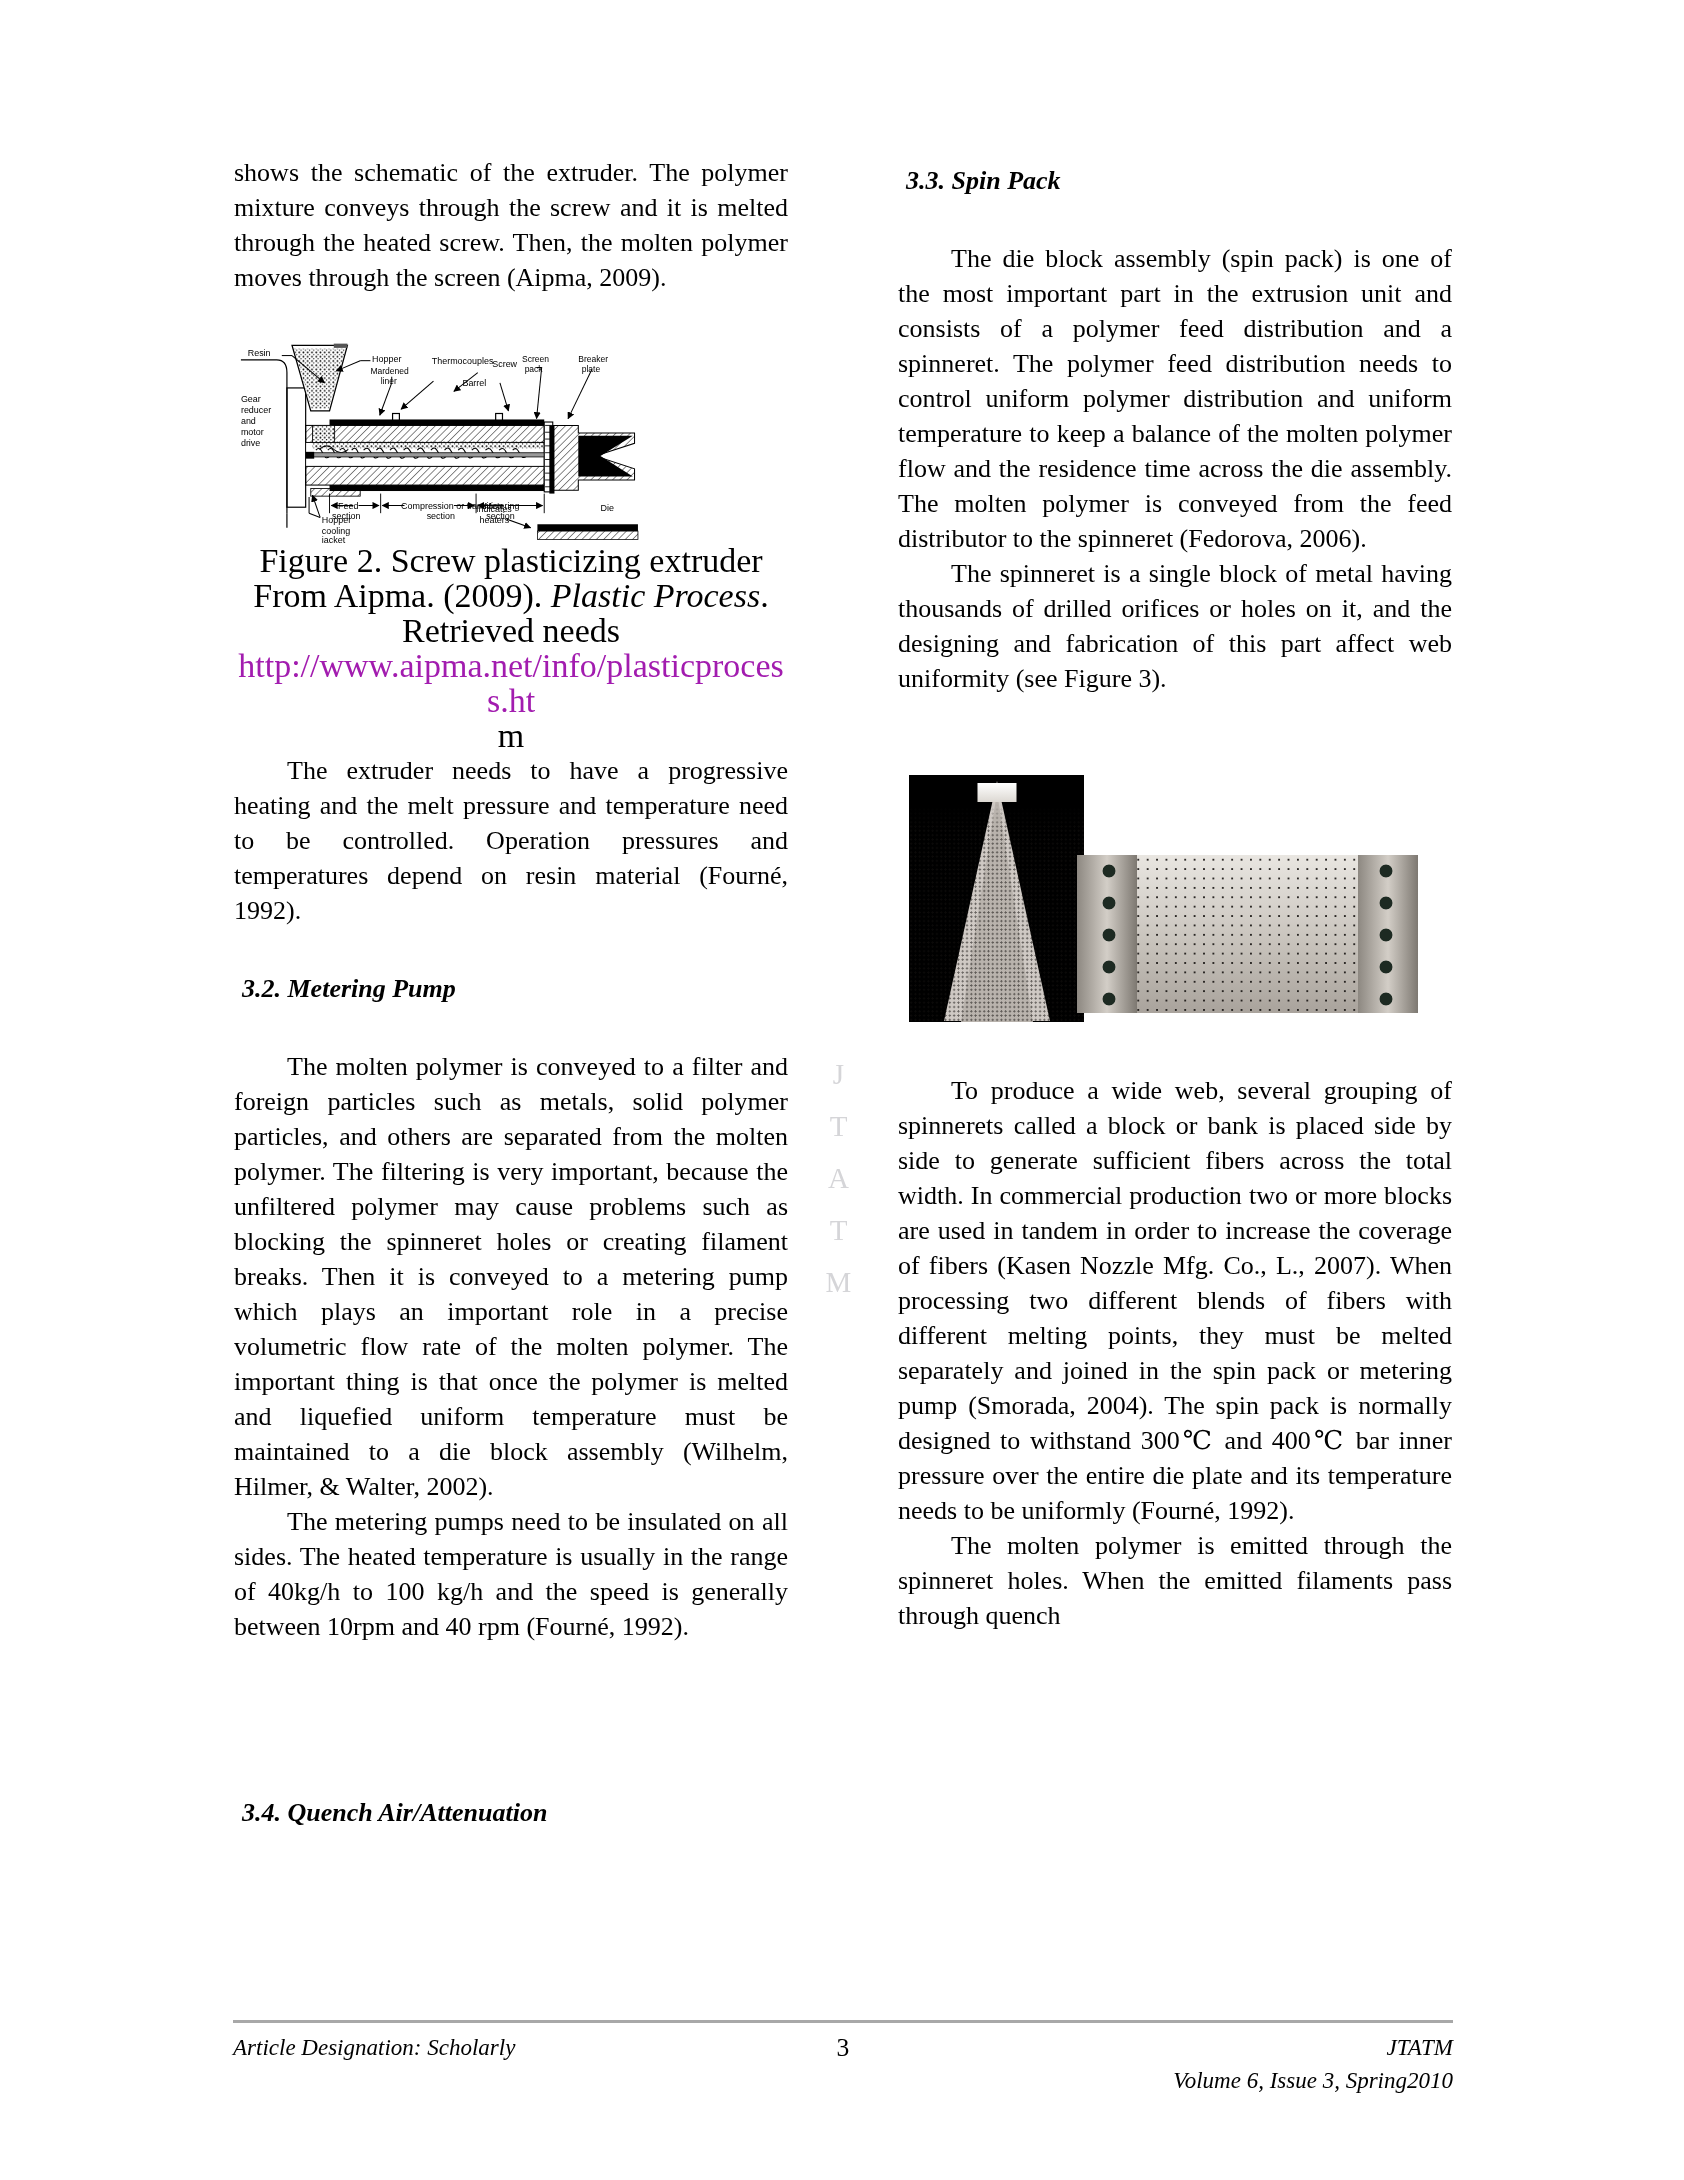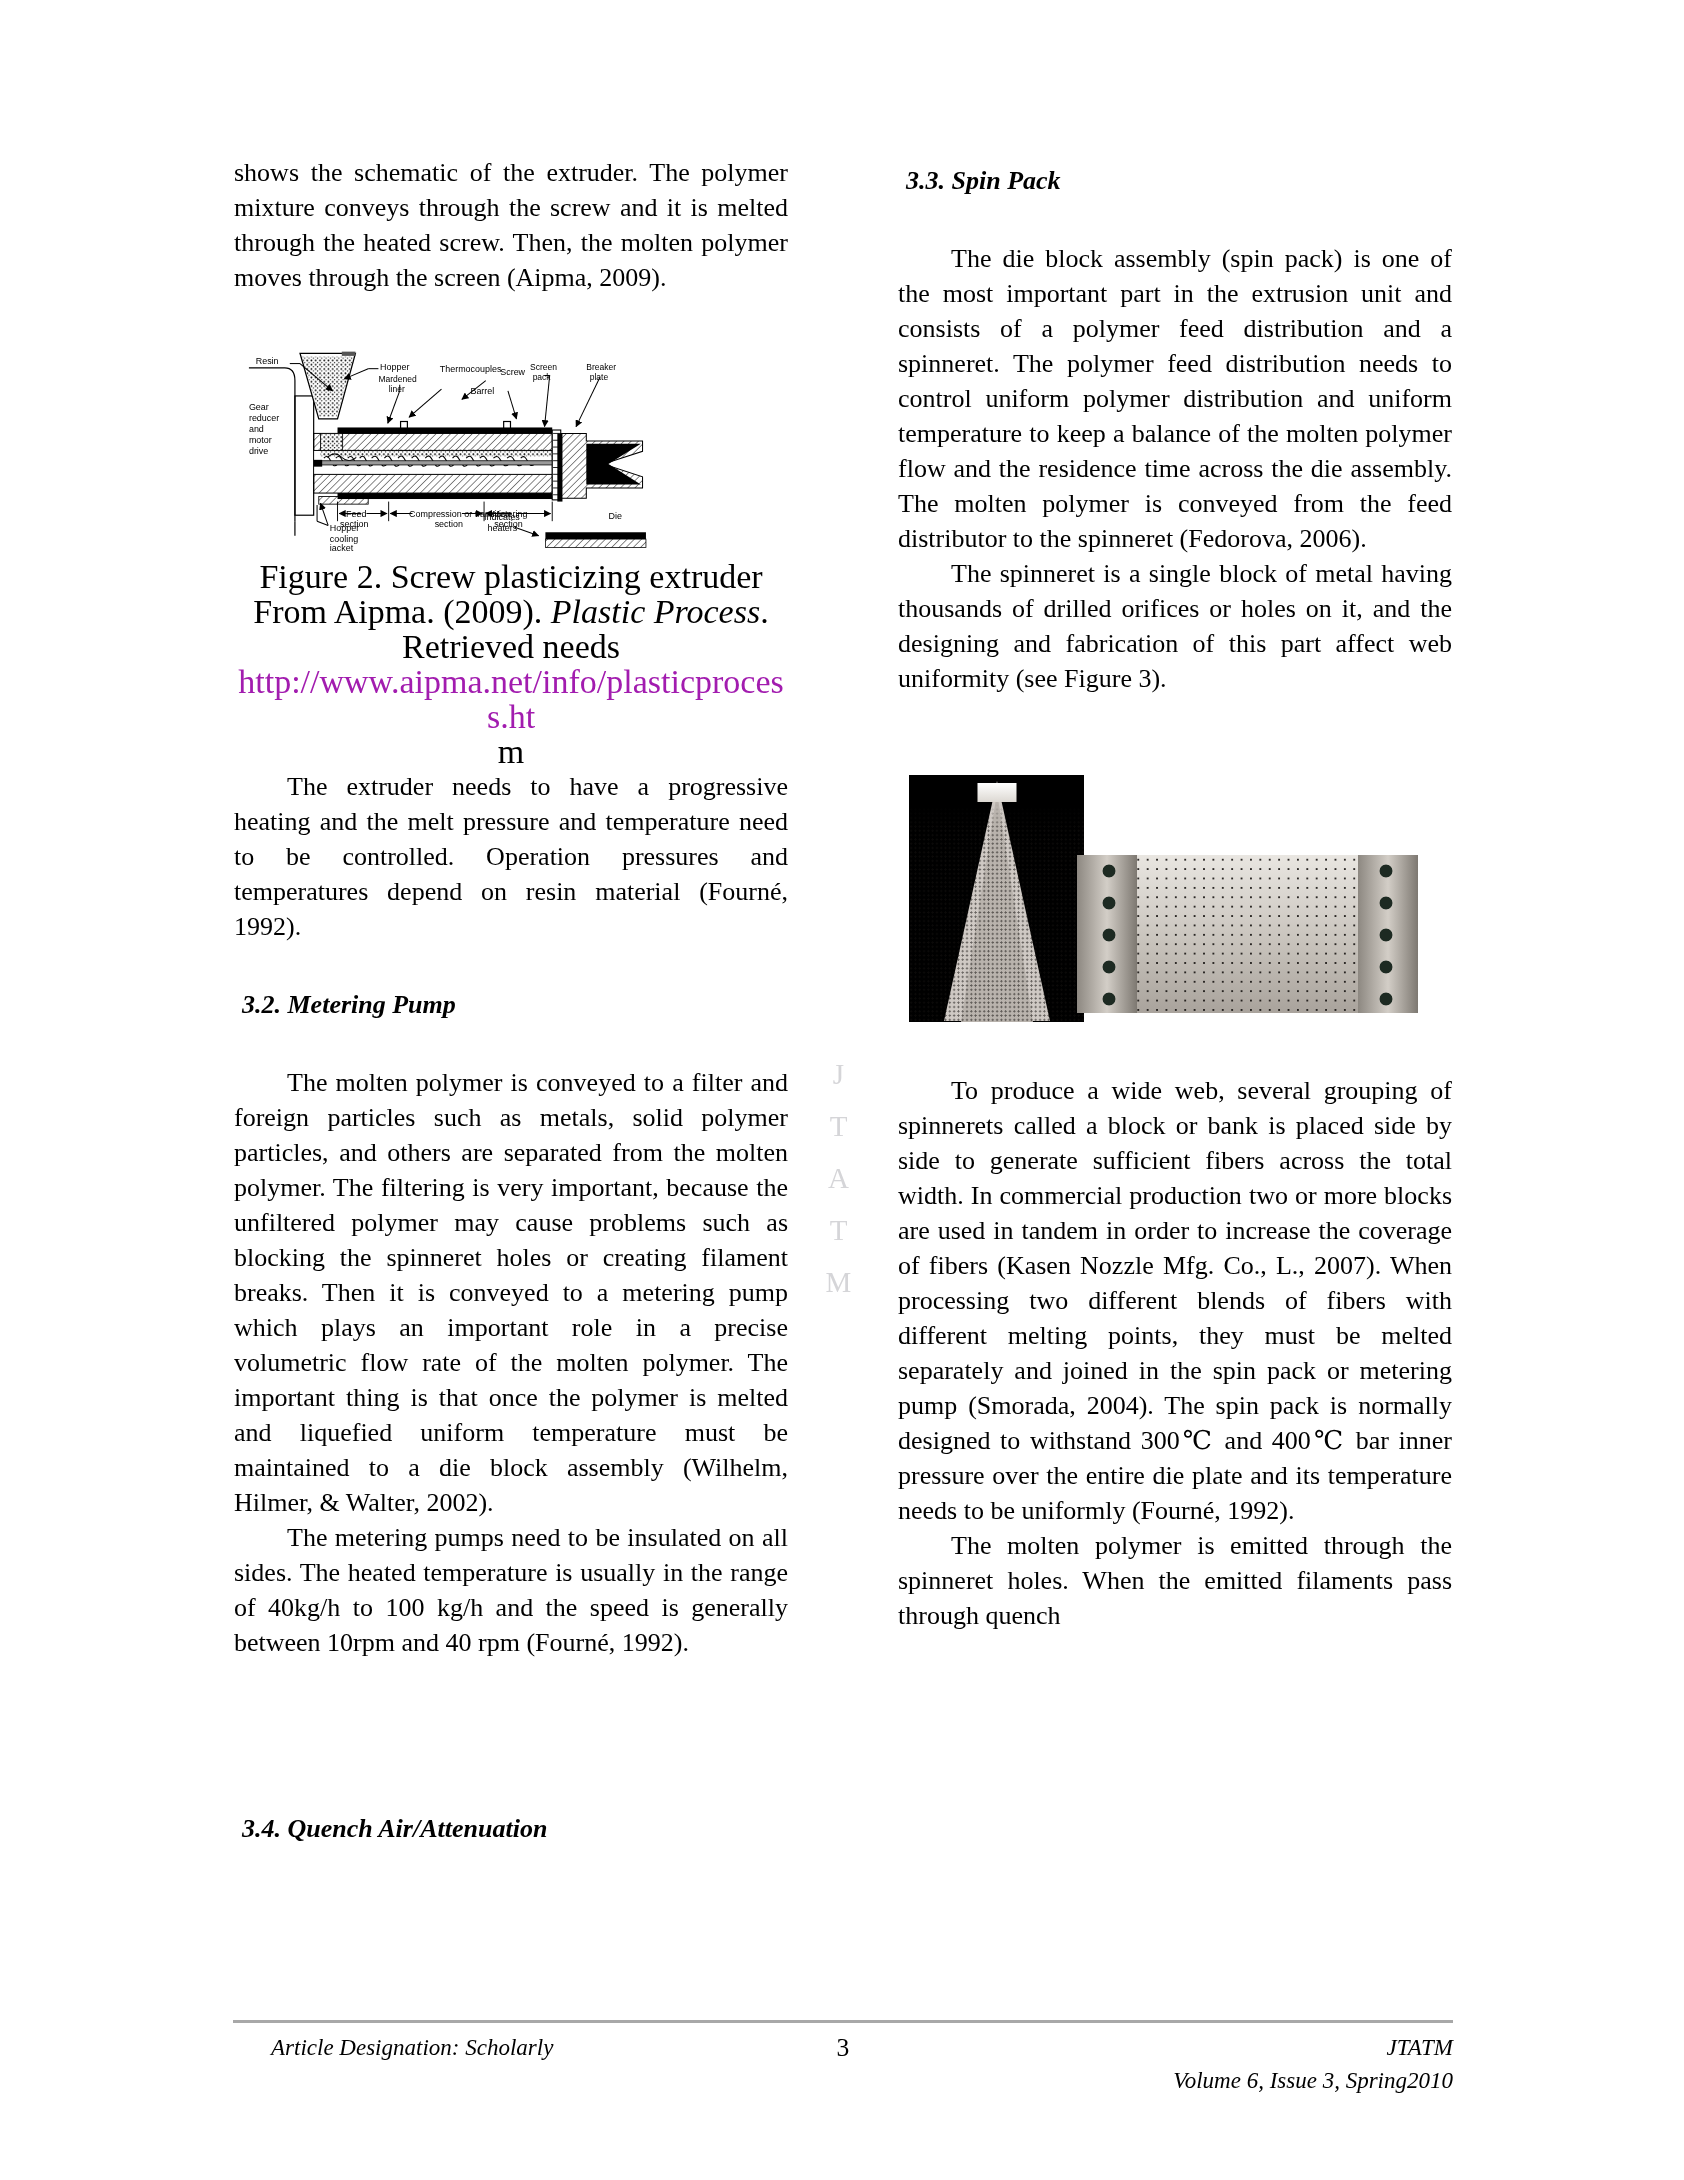--- a/index.html
+++ b/index.html
@@ -66,21 +66,21 @@
   .link {
     color: #a21caf;
     word-break: break-all;
   }
 
   
   .fig2-wrap {
     position: relative;
     width: 554px;
     height: 213px;
-    margin: 8px;
+    margin: 0;
   }
   .fig2 { position:absolute; left:0; top:0; width:554px; height:213px; }
 
   
   .fig3-wrap {
     position: relative;
     width: 554px;
     height: 307px;
   }
   .photo-a {
@@ -179,21 +179,21 @@
   .footer {
     position: absolute;
     left: 233px;
     top: 2031px;
     width: 1220px;
     font-size: 23px;
     line-height: 33px;
     font-style: italic;
   }
   .footer-row { position: relative; height: 33px; }
-  .footer-left  { position:absolute; left: 0; top: 0; margin-left: 38px; }
+  .footer-left  { position:absolute; left: 0; top: 0; }
   .footer-center{ position:absolute; left: 0; right:0; text-align:center; font-style: normal; font-size: 25.6px;}
   .footer-right { position:absolute; right: 0; top: 0; }
   .footer-row2  { position: relative; height: 33px; text-align: right; }
 </style>
 </head>
 <body>
 
 <div class="page">
 
   <div class="columns">

